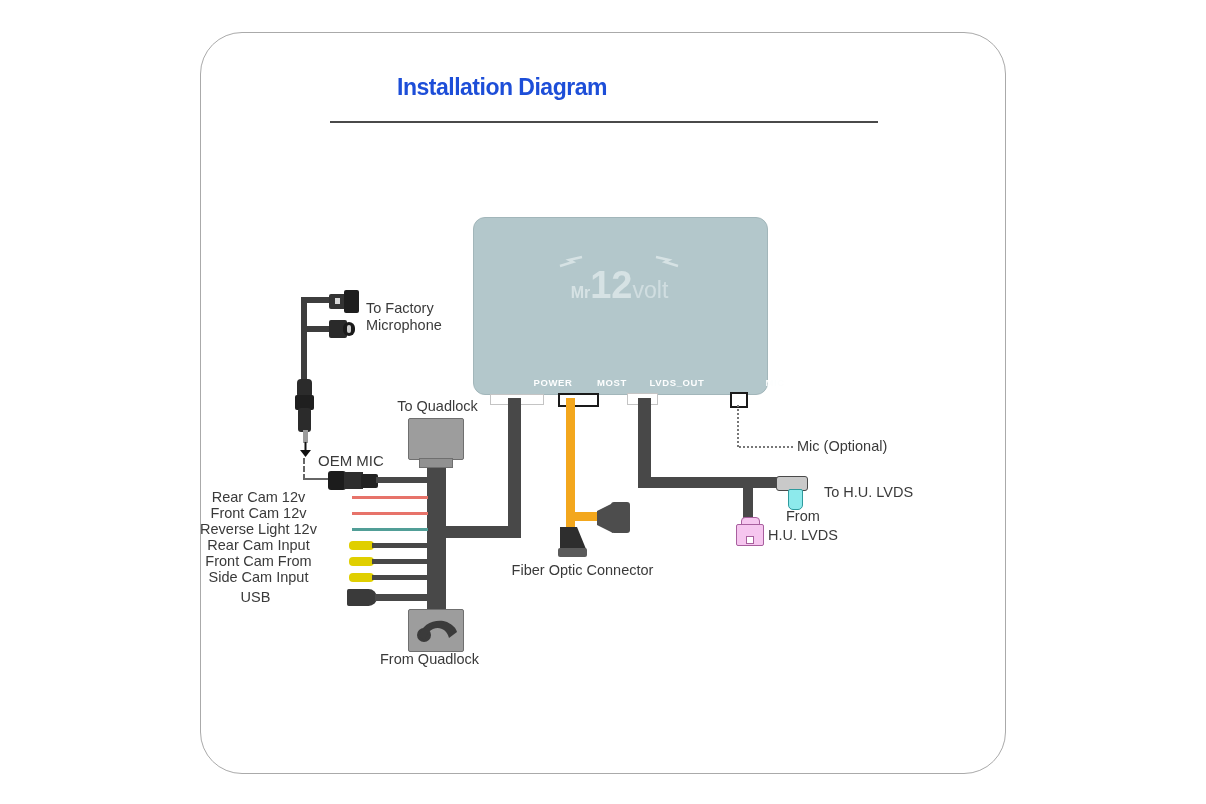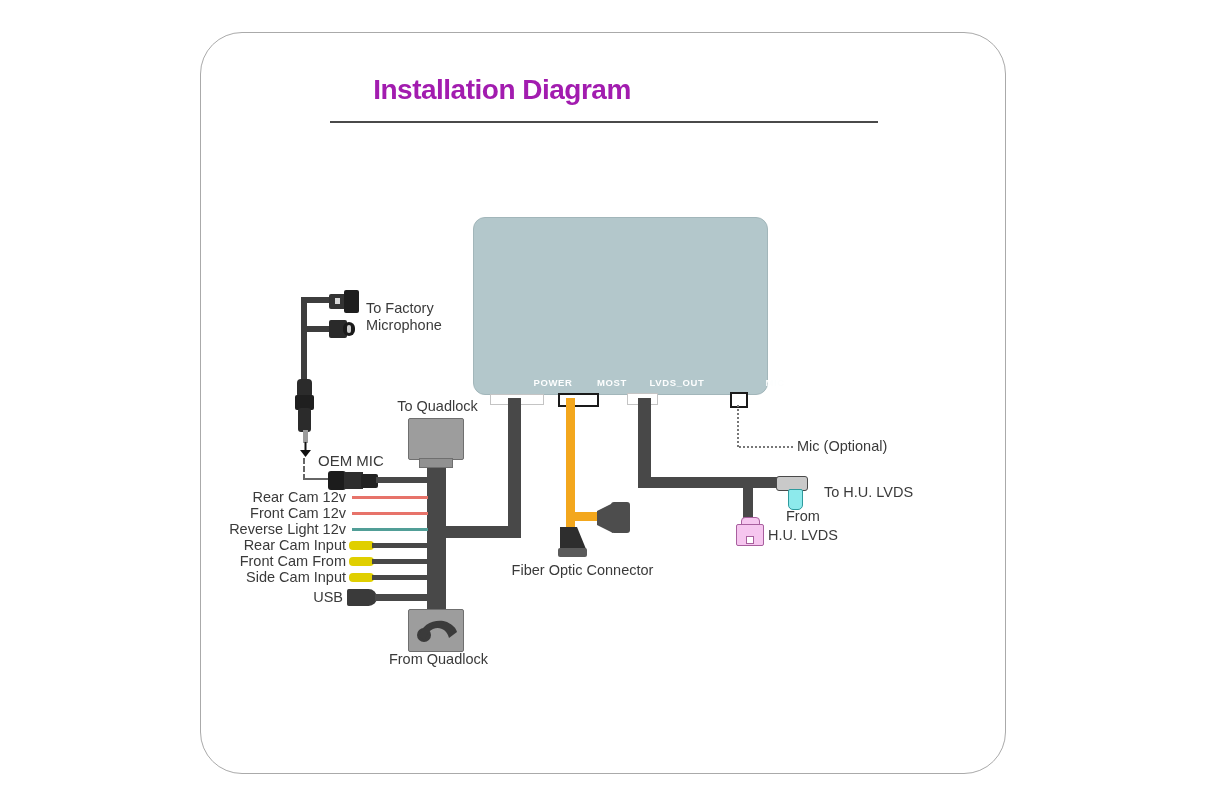--- a/index.html
+++ b/index.html
@@ -1,46 +1,57 @@
 <!DOCTYPE html>
 <html><head>
 <meta charset="utf-8">
 <style>
   html,body{margin:0;padding:0;background:#ffffff;overflow:hidden;}
   .stage{position:relative;width:1206px;height:804px;background:#ffffff;
          font-family:"Liberation Sans",sans-serif;color:#3a3a3a;}
   .abs{position:absolute;}
   .card{left:200px;top:32px;width:804px;height:740px;border:1.5px solid #aaaaaa;border-radius:42px;background:#ffffff;}
-  .title{left:0;top:74px;width:1004px;text-align:center;font-size:28px;font-weight:bold;color:#a21caf;letter-spacing:-.5px;}
+  .title{left:0;top:74px;width:1004px;text-align:center;font-size:23px;font-weight:bold;color:#1d4ed8;letter-spacing:-.5px;}
   .divider{left:330px;top:121px;width:548px;height:2px;background:#4a4a4a;}
   .subtitle{left:0;top:135px;width:1206px;text-align:center;font-size:24px;color:#1a1a1a;}
   .device{left:473px;top:217px;width:293px;height:176px;background:#b3c7cb;border:1px solid #a2b6ba;border-radius:12px;}
   .logo{left:473px;top:268px;width:293px;display:flex;justify-content:center;align-items:baseline;color:#d6e2e4;}
   .logo .mr{font-size:16px;font-weight:bold;}
   .logo .num{font-size:38px;font-weight:bold;line-height:34px;}
   .logo .volt{font-size:23px;opacity:.85;}
   .portlbl{top:377px;font-size:9.5px;font-weight:bold;color:#fdfefe;letter-spacing:.6px;transform:translateX(-50%);margin-left:36px;}
   .stub{background:#ffffff;}
   .cable{background:#484848;}
   .lbl{font-size:14.5px;color:#3a3a3a;line-height:16px;}
-  .rlbl{width:175px;text-align:right;}
+  .rlbl{width:175px;text-align:center;}
   .pill{background:#e0cf00;border-radius:4px;}
   .dotv{border-left:2px dotted #777;}
   .doth{border-top:2px dotted #777;}
 </style>
 </head>
 <body>
 
 <div class="stage">
 
   <div class="abs card"></div>
   <div class="abs title">Installation Diagram</div>
   <div class="abs divider"></div>
 
   <div class="abs device"></div>
+  <div class="abs logo">
+    <svg class="abs" style="left:86px;top:-14px;" width="24" height="14" viewBox="0 0 24 14">
+      <polyline points="23,3 10,6 14,8 1,12" fill="none" stroke="#d6e2e4" stroke-width="2.4"></polyline>
+    </svg>
+    <span class="mr">Mr</span>
+      <span class="num">12</span>
+      <span class="volt">volt</span>
+    <svg class="abs" style="left:182px;top:-14px;" width="24" height="14" viewBox="0 0 24 14">
+      <polyline points="1,3 14,6 10,8 23,12" fill="none" stroke="#d6e2e4" stroke-width="2.4"></polyline>
+    </svg>
+  </div>
 
   <div class="abs portlbl" style="left:517px;">POWER</div>
   <div class="abs portlbl" style="left:576px;">MOST</div>
   <div class="abs portlbl" style="left:641px;">LVDS_OUT</div>
   <div class="abs portlbl" style="left:739px;">MIC</div>
 
   <div class="abs stub" style="left:490px;top:394px;width:52px;height:9px;border:1.5px solid #c4c4c4;"></div>
   <div class="abs stub" style="left:558px;top:393px;width:37px;height:10px;border:2px solid #1a1a1a;"></div>
   <div class="abs stub" style="left:627px;top:393px;width:29px;height:10px;border:1.5px solid #c4c4c4;"></div>
   <div class="abs stub" style="left:730px;top:392px;width:14px;height:12px;border:2px solid #1a1a1a;"></div>
@@ -120,21 +131,21 @@
   <div class="abs lbl" style="left:366px;top:300px;width:92px;line-height:17px;">To Factory Microphone</div>
   <div class="abs lbl" style="left:395px;top:398px;width:85px;text-align:center;">To Quadlock</div>
   <div class="abs lbl" style="left:318px;top:453px;font-size:15px;">OEM MIC</div>
   <div class="abs lbl rlbl" style="left:171px;top:489px;">Rear Cam 12v</div>
   <div class="abs lbl rlbl" style="left:171px;top:505px;">Front Cam 12v</div>
   <div class="abs lbl rlbl" style="left:171px;top:521px;">Reverse Light 12v</div>
   <div class="abs lbl rlbl" style="left:171px;top:537px;">Rear Cam Input</div>
   <div class="abs lbl rlbl" style="left:171px;top:553px;">Front Cam From</div>
   <div class="abs lbl rlbl" style="left:171px;top:569px;">Side Cam Input</div>
   <div class="abs lbl rlbl" style="left:168px;top:589px;">USB</div>
-  <div class="abs lbl" style="left:380px;top:651px;width:108px;text-align:right;">From Quadlock</div>
+  <div class="abs lbl" style="left:380px;top:651px;width:108px;text-align:left;">From Quadlock</div>
   <div class="abs lbl" style="left:510px;top:562px;width:145px;text-align:center;">Fiber Optic Connector</div>
   <div class="abs lbl" style="left:797px;top:438px;">Mic (Optional)</div>
   <div class="abs lbl" style="left:815px;top:484px;margin-left:9px;">To H.U. LVDS</div>
   <div class="abs lbl" style="left:768px;top:507px;line-height:19px;">
     <span style="display:block;text-align:center;">From</span>
     <span style="display:block;">H.U. LVDS</span>
   </div>
 
 </div>
 

